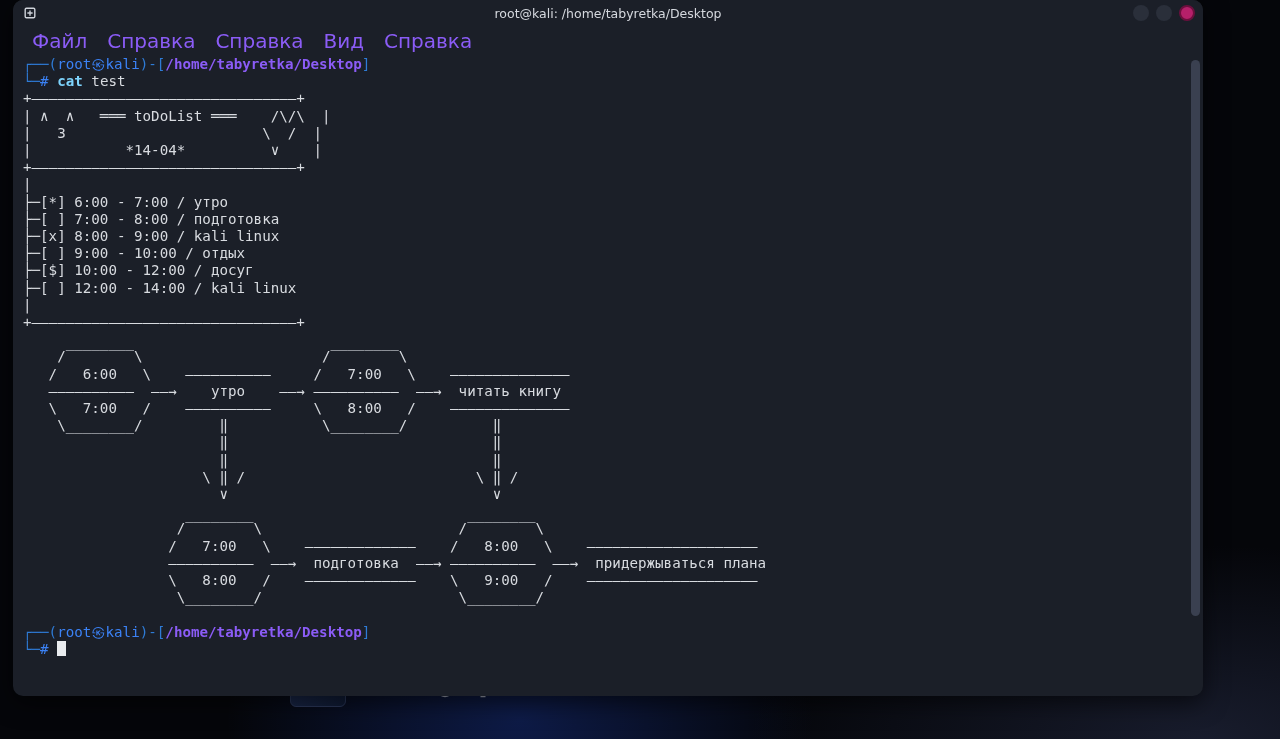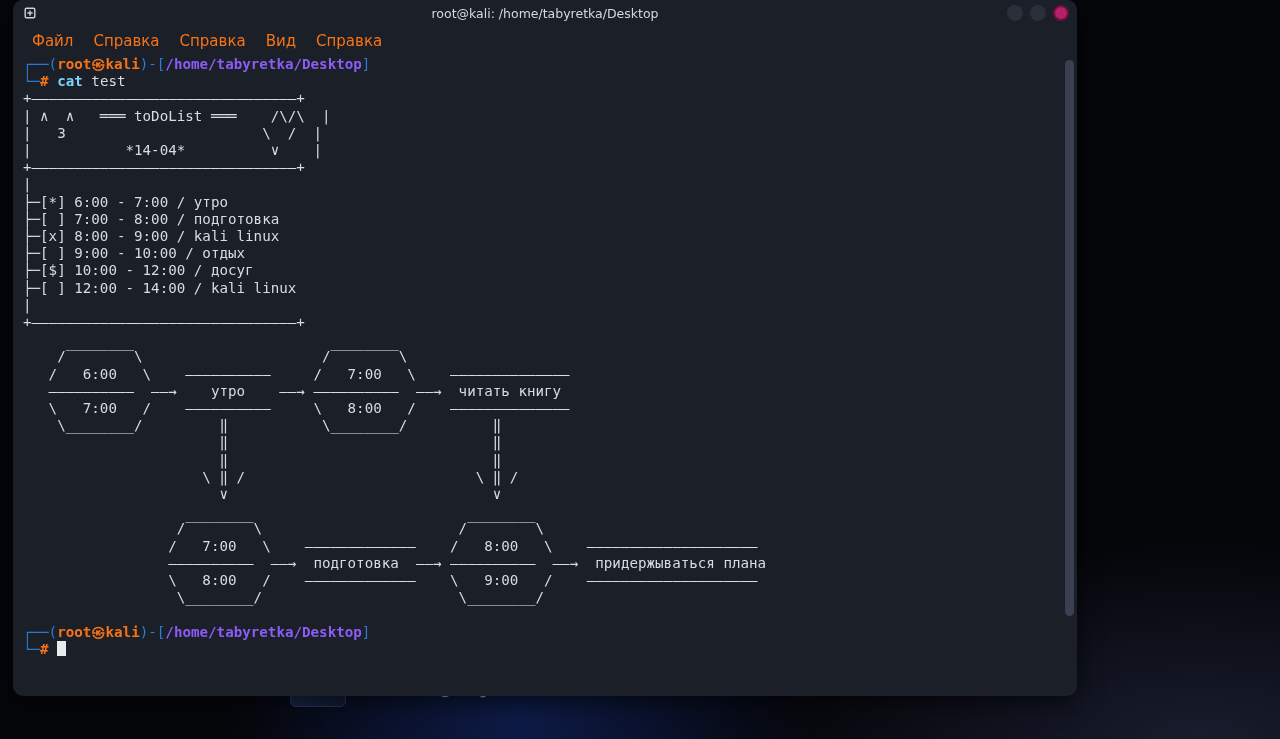--- a/index.html
+++ b/index.html
@@ -34,21 +34,21 @@
   .chat-photo svg { width: 16px; height: 16px; fill: #cfd3da; }
   .chat-center { flex: 1; display: flex; align-items: center; gap: 14px; margin-left: 100px; }
   .chat-center .attach svg { width: 20px; height: 20px; stroke: #8f95a3; fill: none; stroke-width: 2; }
   .chat-input-ph { color: #7a8090; font-style: normal; }
   .chat-right { display: flex; align-items: center; gap: 18px; margin-right: 40px; }
   .chat-right svg { width: 20px; height: 20px; stroke: #9aa0af; fill: none; stroke-width: 1.8; }
 
   
   .termwin {
     position: absolute;
-    left: 13px; top: 0; width: 1064px; height: 696px;
+    left: 13px; top: 0; width: 1190px; height: 696px;
     background: #1b1f28;
     border-radius: 10px;
     box-shadow: 0 6px 24px rgba(0,0,0,0.6);
     display: flex; flex-direction: column;
     overflow: hidden;
   }
   .titlebar {
     height: 26px;
     display: flex; align-items: center;
     padding: 0 8px;
@@ -74,22 +74,22 @@
   }
   .titlebar .win-controls .dot.close {
     background: #b5206a;
     border: 2px solid #6b0f3d;
   }
 
   .menubar {
     height: 30px;
     display: flex; align-items: center; gap: 2px;
     padding: 0 10px;
-    font-size: 15px;
-    color: #f97316;
+    font-size: 20px;
+    color: #8b5cf6;
   }
   .menubar .menu-item {
     padding: 4px 9px;
     cursor: default;
   }
 
   .term-body {
     flex: 1;
     position: relative;
     padding: 0 10px 8px 10px;
@@ -105,21 +105,21 @@
   }
 
   pre.term {
     font-family: "DejaVu Sans Mono","Fira Mono","Liberation Mono",monospace;
     font-size: 14.2px;
     line-height: 17.2px;
     white-space: pre;
     color: #d8dbe0;
   }
   .c-blue  { color: #2e7bd6; }
-  .c-red   { color: #f97316; font-weight: bold; text-align: right; }
+  .c-red   { color: #3b82f6; font-weight: normal; text-align: right; }
   .c-teal  { color: #7dd3fc; font-weight: bold; }
   .c-white { color: #8b5cf6; font-weight: bold; }
   .c-bold  { font-weight: normal; }
   .cursor  {
     display: inline-block; width: 8.5px; height: 15px;
     background: #e9ecef; vertical-align: -2px;
   }
 </style>
 </head>
 <body>

